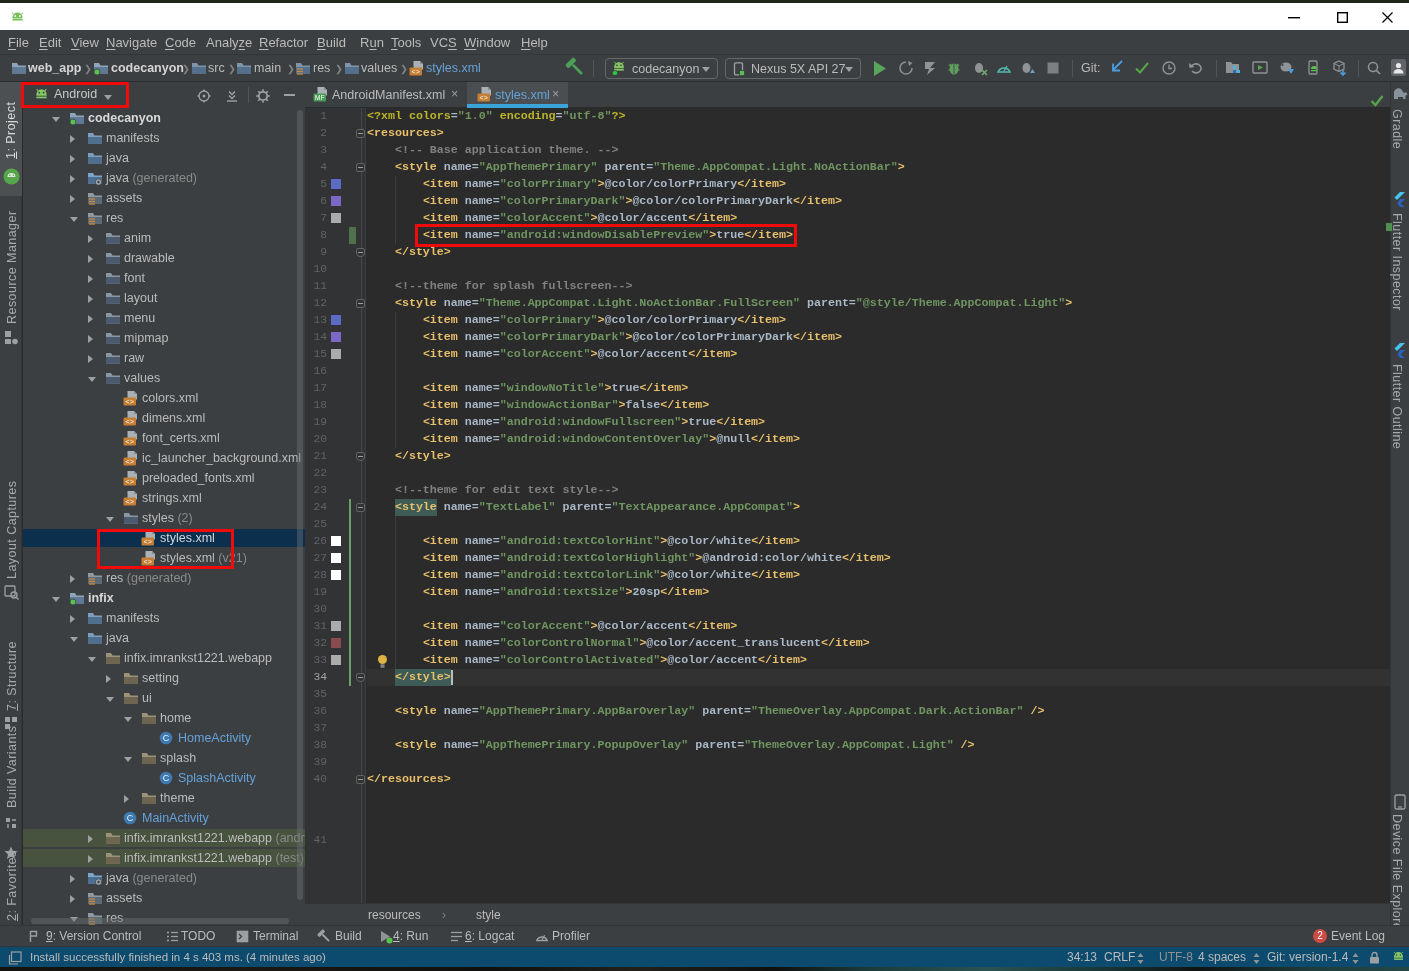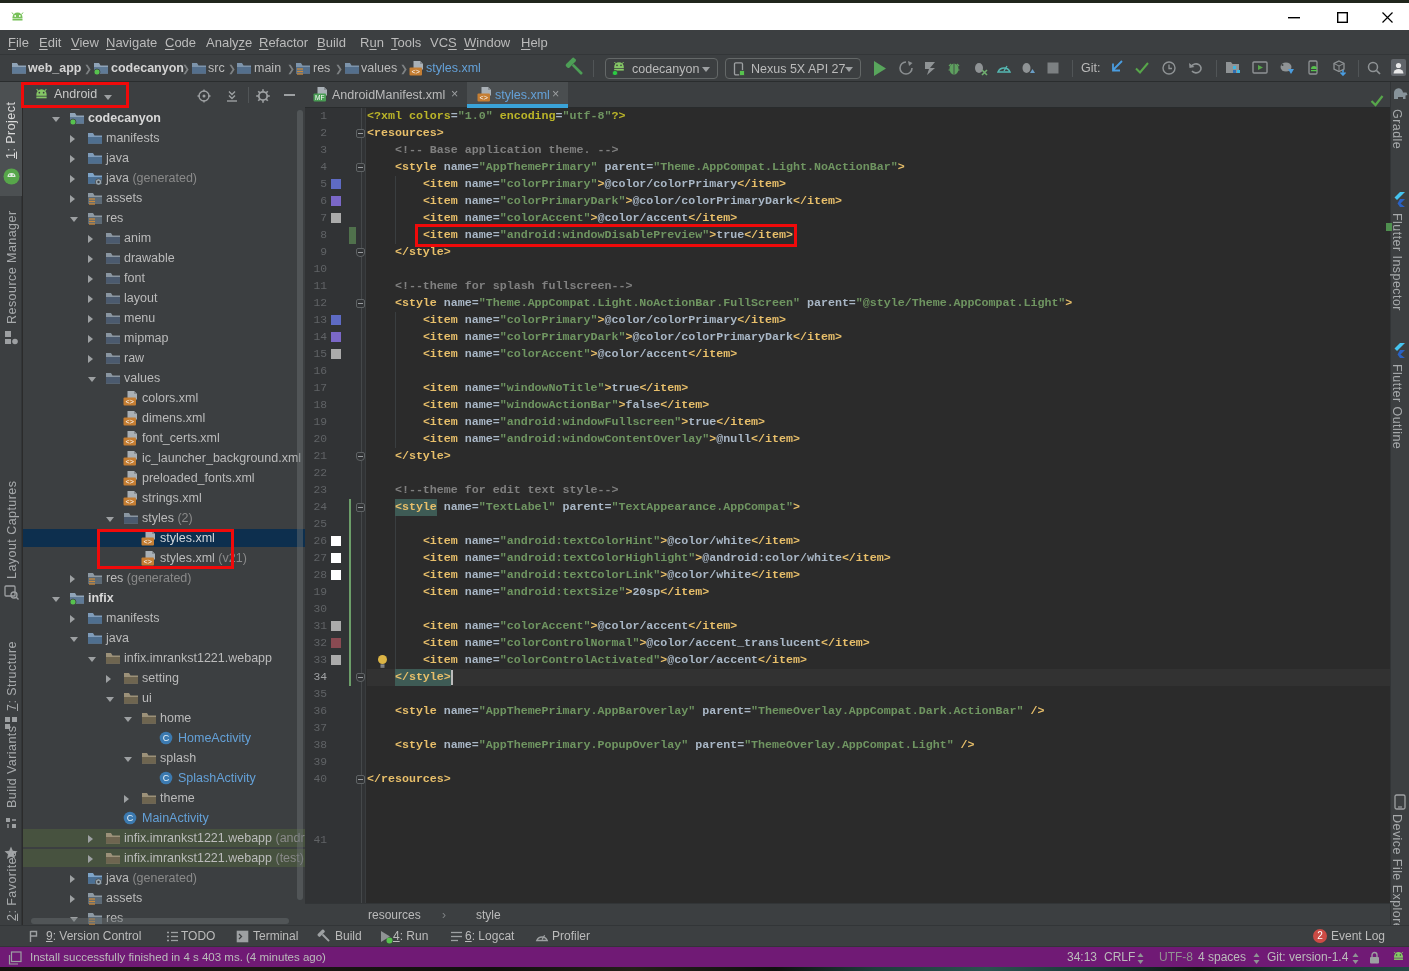--- a/index.html
+++ b/index.html
@@ -33,21 +33,21 @@
 .code-area{left:305px;top:108px;width:1085px;height:795px;background:#2b2b2b}
 .gutter{position:absolute;left:0;top:0;width:61px;height:795px;background:#313335;border-right:1px solid #3a3d3f}
 .lnum{position:absolute;left:0;width:22px;text-align:right;font-family:"Liberation Mono",monospace;font-size:11.3px;color:#606366;line-height:17px}
 .cline{position:absolute;left:62px;height:17px;line-height:17px;font-family:"Liberation Mono",monospace;font-size:11.66px;white-space:pre;color:#a9b7c6;font-weight:bold;letter-spacing:-0.001em}
 .tg{color:#e8bf6a}.st{color:#6f9561}.cm{color:#808080}.pi{color:#bbb529}
 .crumbbar{left:305px;top:903px;width:1085px;height:22px;background:#3c3f41;border-top:1px solid #323537;font-size:12px;color:#bbbbbb}
 .rstripe{left:1390px;top:82px;width:19px;height:885px;background:#3c3f41;border-left:1px solid #323537}
 .rlabel{position:absolute;color:#a7aaac;font-size:12.5px;letter-spacing:0.45px;white-space:nowrap;transform:rotate(90deg);transform-origin:0 0}
 .twbar{left:0;top:925px;width:1409px;height:21px;background:#3c3f41;border-top:1px solid #323537}
 .twbar span{position:absolute;top:3px;font-size:12px;color:#bbbbbb;white-space:nowrap}
-.statusbar{left:0;top:946px;width:1409px;height:21px;background:#701a75;border-top:1px solid #323537}
+.statusbar{left:0;top:946px;width:1409px;height:21px;background:#0c4a6e;border-top:1px solid #323537}
 .statusbar span{position:absolute;top:3px;font-size:12px;color:#bbbbbb;white-space:nowrap}
 .photostrip{left:0;top:967px;width:1409px;height:4px;background:linear-gradient(90deg,#14120e 0%,#1b1713 18%,#10100e 35%,#232019 45%,#0e100f 55%,#1d3d3c 62%,#2a5250 70%,#1a3837 78%,#101413 85%,#1e3c3a 93%,#254846 100%)}
 .redbox{position:absolute;border:3px solid #f00a0a;background:transparent;z-index:50}
 .swatch{position:absolute;width:10px;height:10px}
 .fold{position:absolute;width:9px;height:9px;border:1px solid #5f6365;border-radius:2px;background:#313335}
 .fold:after{content:"";position:absolute;left:1px;right:1px;top:3px;border-top:1px solid #9a9da0}
 .sep{position:absolute;width:1px;background:#515557}
 </style></head>
 <body>
 <div class="abs topstrip"></div>

